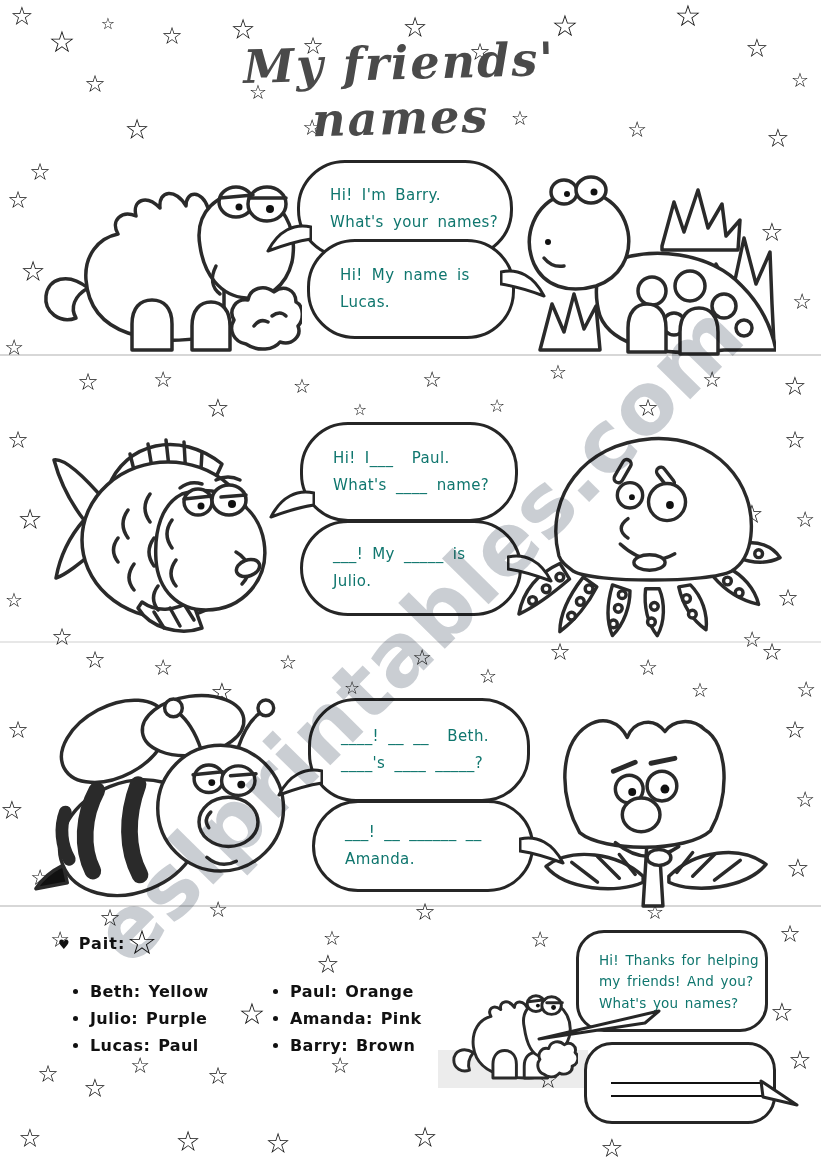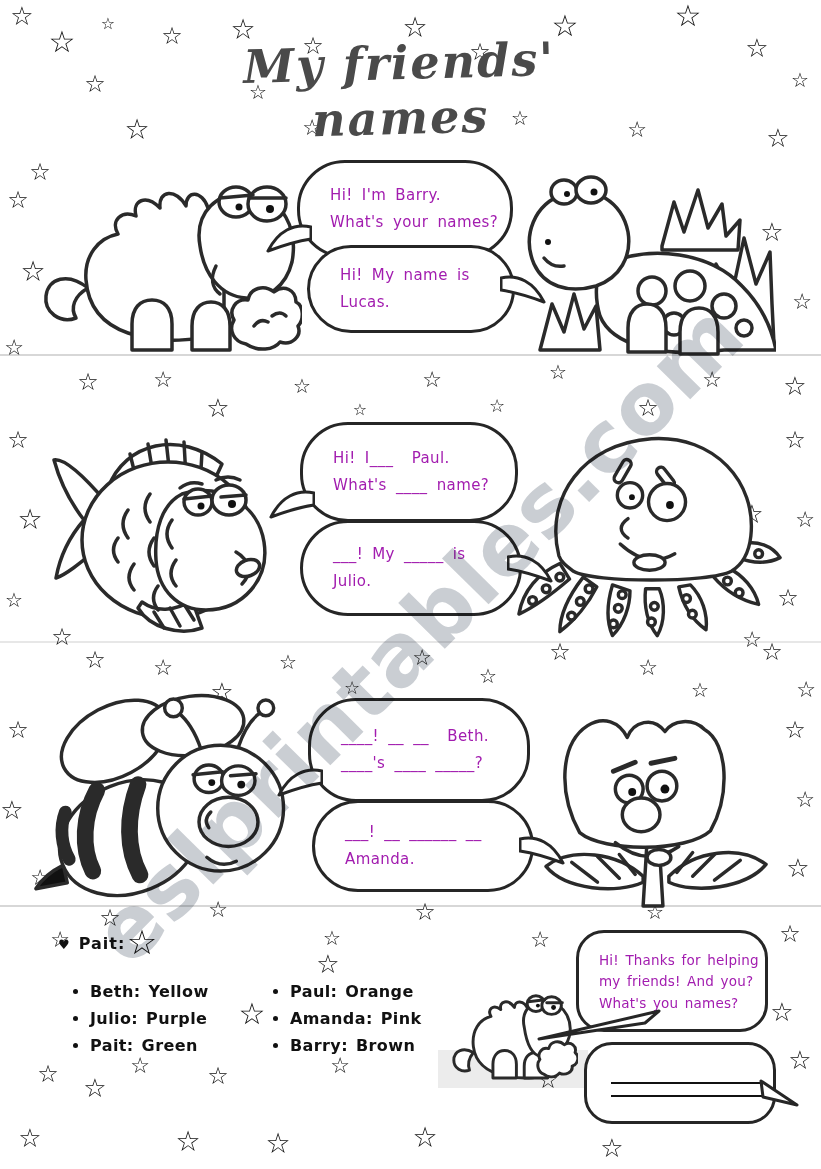--- a/index.html
+++ b/index.html
@@ -19,21 +19,21 @@
   
   .hline{position:absolute;left:0;width:821px;height:2px;background:#d7d7d7;z-index:0;}
   .scanstrip{position:absolute;background:#dcdcdc;opacity:.55;z-index:0;}
   
   .art{position:absolute;z-index:2;}
   .art svg{display:block;}
   
   .bubble{position:absolute;background:#fff;border:3px solid #262626;border-radius:48px;z-index:3;
         display:flex;flex-direction:column;justify-content:center;box-sizing:border-box;
         padding:10px 16px 10px 30px;}
-  .bline{font:400 15px/1.8 "DejaVu Sans",sans-serif;color:#a21caf;letter-spacing:.4px;
+  .bline{font:400 15px/1.8 "DejaVu Sans",sans-serif;color:#0f766e;letter-spacing:.4px;
         word-spacing:4px;white-space:pre;}
   .tail{position:absolute;z-index:4;}
   .tail path{fill:#fff;stroke:#262626;stroke-width:3;stroke-linejoin:round;}
   
   .bubble.small{border-radius:28px;padding:10px 12px 8px 20px;}
   .bline.small{font-size:13.5px;line-height:1.6;letter-spacing:.2px;word-spacing:2px;}
   .answer-line{width:152px;height:0;border-top:2.5px solid #111;margin:11px 0 0 4px;}
   
   .key-heading{position:absolute;left:58px;top:936px;z-index:2;font:700 16px/1 "DejaVu Sans",sans-serif;
         letter-spacing:1px;word-spacing:2px;}
@@ -194,21 +194,21 @@
     </svg>
   </div>
 
   <div class="bubble" style="left:297px;top:160px;width:216px;height:98px">
     <span class="bline">Hi! I'm Barry.</span>
     <span class="bline">What's your names?</span>
     <svg class="tail" style="left:-34px;top:58px" width="46" height="34" viewBox="0 0 46 34">
         <path d="M45,6 C28,2 12,10 2,30 C18,24 32,20 45,18 Z"></path>
       </svg>
   </div>
-  <div class="bubble" style="left:307px;top:245px;width:208px;height:88px">
+  <div class="bubble" style="left:307px;top:239px;width:208px;height:100px">
     <span class="bline">Hi! My name is</span>
     <span class="bline">Lucas.</span>
     <svg class="tail" style="right:-34px;top:24px" width="46" height="34" viewBox="0 0 46 34">
         <path d="M1,6 C18,2 34,10 44,30 C28,24 14,20 1,18 Z"></path>
       </svg>
   </div>
 
   <div class="art" style="left:30px;top:402px">
     <svg width="250" height="238" viewBox="0 0 250 238">
       <g fill="#fff" stroke="#2a2a2a" stroke-width="3.5" stroke-linejoin="round" stroke-linecap="round">
@@ -349,21 +349,21 @@
         <path d="M1,6 C18,2 34,10 44,30 C28,24 14,20 1,18 Z"></path>
       </svg>
   </div>
 
   <div class="key-heading">
     <span class="heart">♥</span><span>Pait:</span>
   </div>
   <ul class="key-list" style="left:72px;top:978px">
     <li>Beth: Yellow</li>
     <li>Julio: Purple</li>
-    <li>Pait: Green</li>
+    <li>Lucas: Paul</li>
   </ul>
   <ul class="key-list" style="left:272px;top:978px">
     <li>Paul: Orange</li>
     <li>Amanda: Pink</li>
     <li>Barry: Brown</li>
   </ul>
 
   <div class="art" style="left:446px;top:972px">
     <svg width="132" height="120" viewBox="0 0 135 122">
       <g fill="#fff" stroke="#2a2a2a" stroke-width="3" stroke-linejoin="round" stroke-linecap="round">

